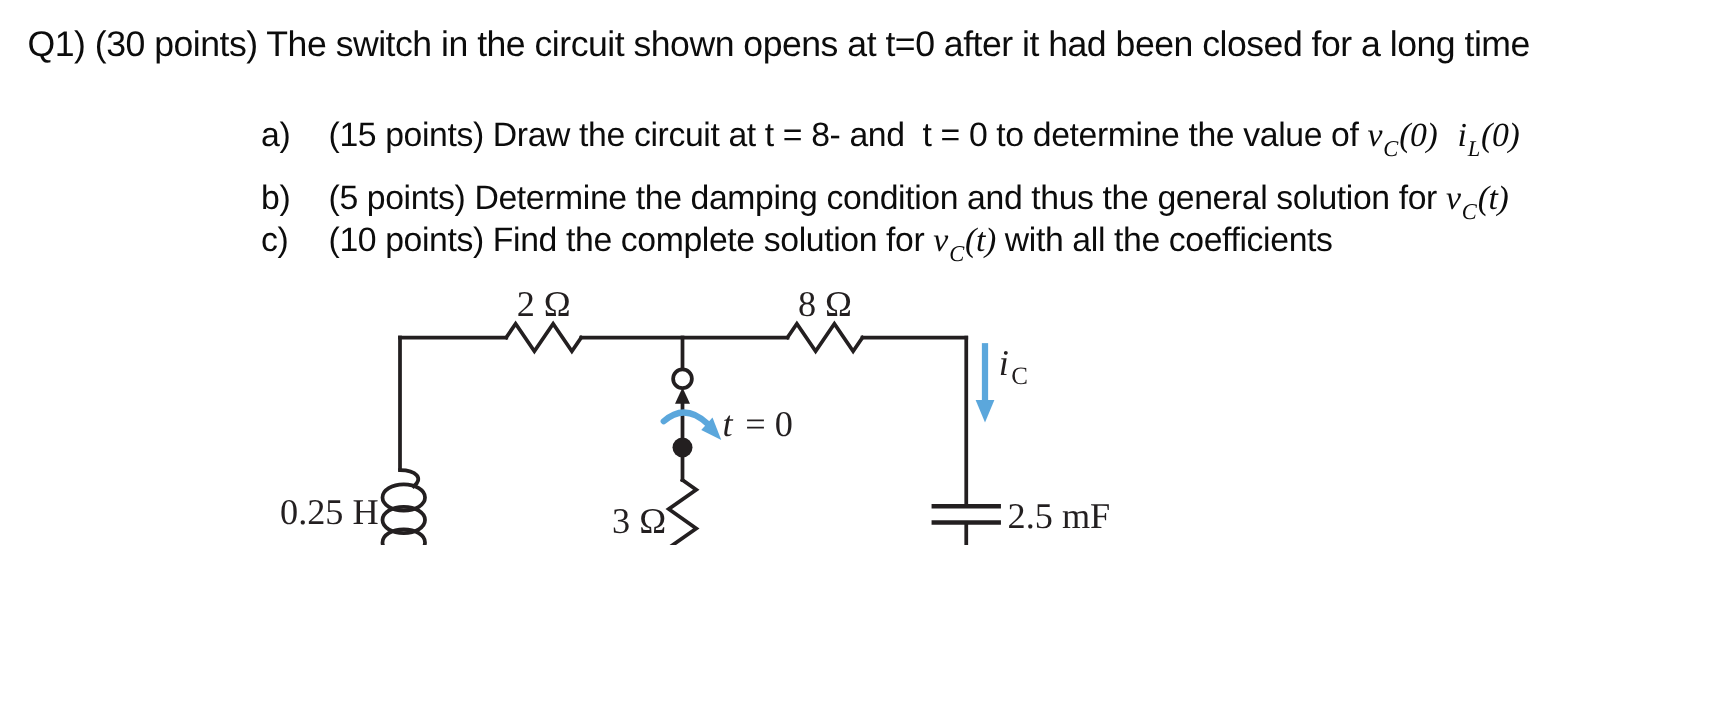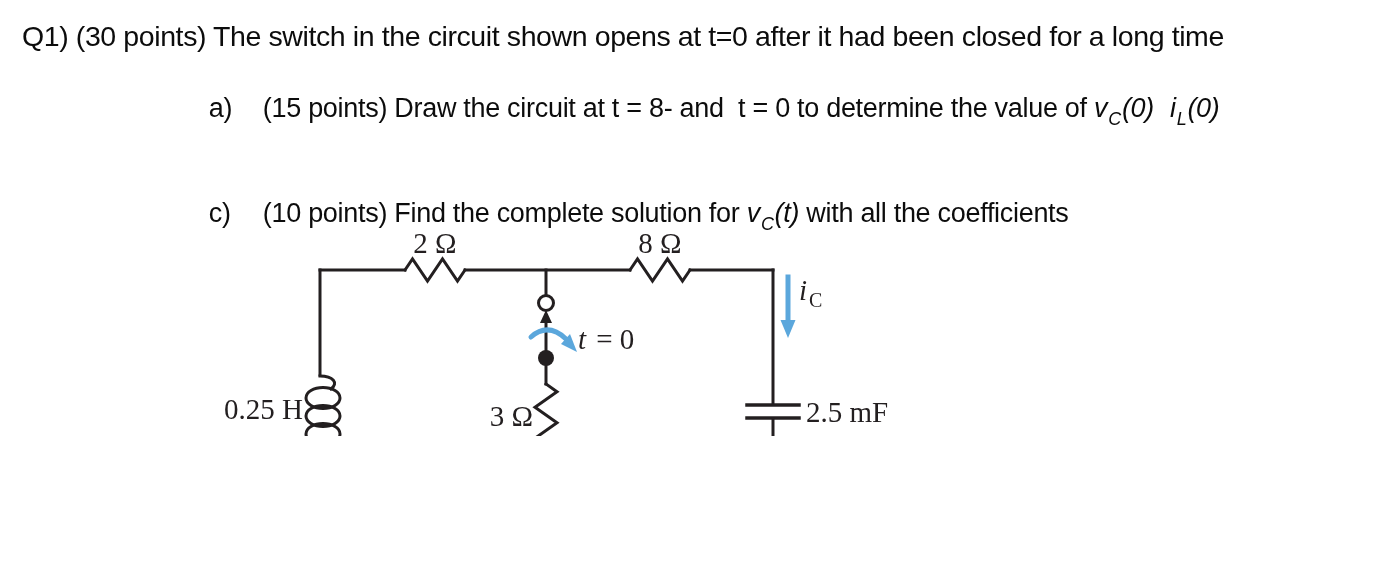--- a/index.html
+++ b/index.html
@@ -8,41 +8,44 @@
     font-family:"Liberation Sans", sans-serif; color:#0c0c0c; overflow:hidden;
   }
   .q-title {
     position:absolute; left:22px; top:20px;
     font-size:28.5px; letter-spacing:-0.4px; white-space:pre;
   }
   .q-part {
     position:absolute; left:180px; font-size:27px; letter-spacing:-0.3px; white-space:pre;
   }
   .part-label { display:inline-block; width:54px; }
-  .math { font-family:Liberation Sans, sans-serif; font-style:italic; font-size:27px; }
+  .math { font-family:Liberation Serif, serif; font-style:italic; font-size:27px; }
   .math.gap { margin-left:16px; }
   .msub { font-size:18px; vertical-align:-8px; margin-left:1px; margin-right:1px; }
   svg.circuit { position:absolute; left:0; top:0; }
   .clabel { font-family:"Liberation Serif", serif; font-size:29px; fill:#231f20; }
   .clabel-i { font-family:"Liberation Serif", serif; font-style:italic; font-size:29px; fill:#231f20; }
   .csub { font-family:"Liberation Serif", serif; font-size:20px; fill:#231f20; }
 </style>
 </head>
 <body>
 
 <div class="page">
 
   <div class="q-title">Q1) (30 points) The switch in the circuit shown opens at t=0 after it had been closed for a long time</div>
 
   <div class="q-part" style="top:62px">
     <span class="part-label">a)</span><span>(15 points) Draw the circuit at t = 8- and  t = 0 to determine the value of </span><span class="math"><span>v</span><span class="msub">C</span><span>(0)</span></span><span class="math gap"><span>i</span><span class="msub">L</span><span>(0)</span></span><span></span>
   </div>
 
+  <div class="q-part" style="top:112px">
+    <span class="part-label">b)</span><span>(5 points) Determine the damping condition and thus the general solution for </span><span class="math"><span>v</span><span class="msub">C</span><span>(t)</span></span><span></span>
+  </div>
 
-  <div class="q-part" style="top:167px">
+  <div class="q-part" style="top:146px">
     <span class="part-label">c)</span><span>(10 points) Find the complete solution for </span><span class="math"><span>v</span><span class="msub">C</span><span>(t)</span></span><span> with all the coefficients</span>
   </div>
 
   <svg class="circuit" width="1386" height="578" viewBox="0 0 1386 578">
     <g stroke="#231f20" stroke-width="3" fill="none" stroke-linecap="square">
 
       <path d="M320,270 H405"></path>
       <path d="M465,270 H630"></path>
       <path d="M690,270 H773"></path>
 

